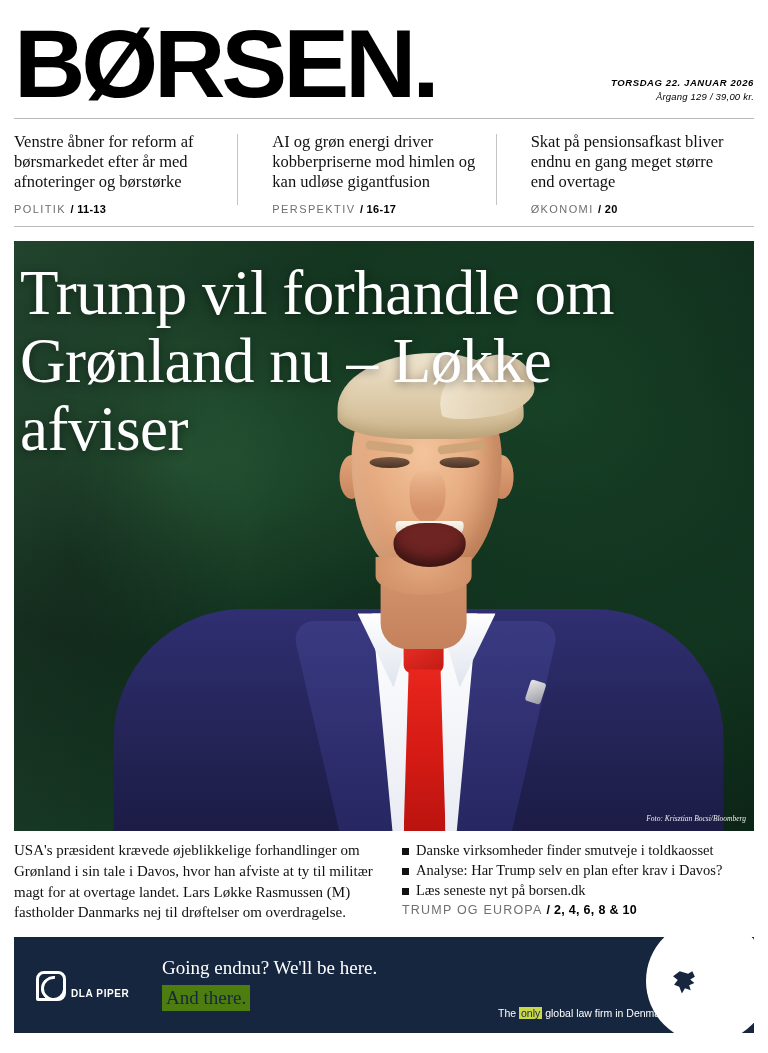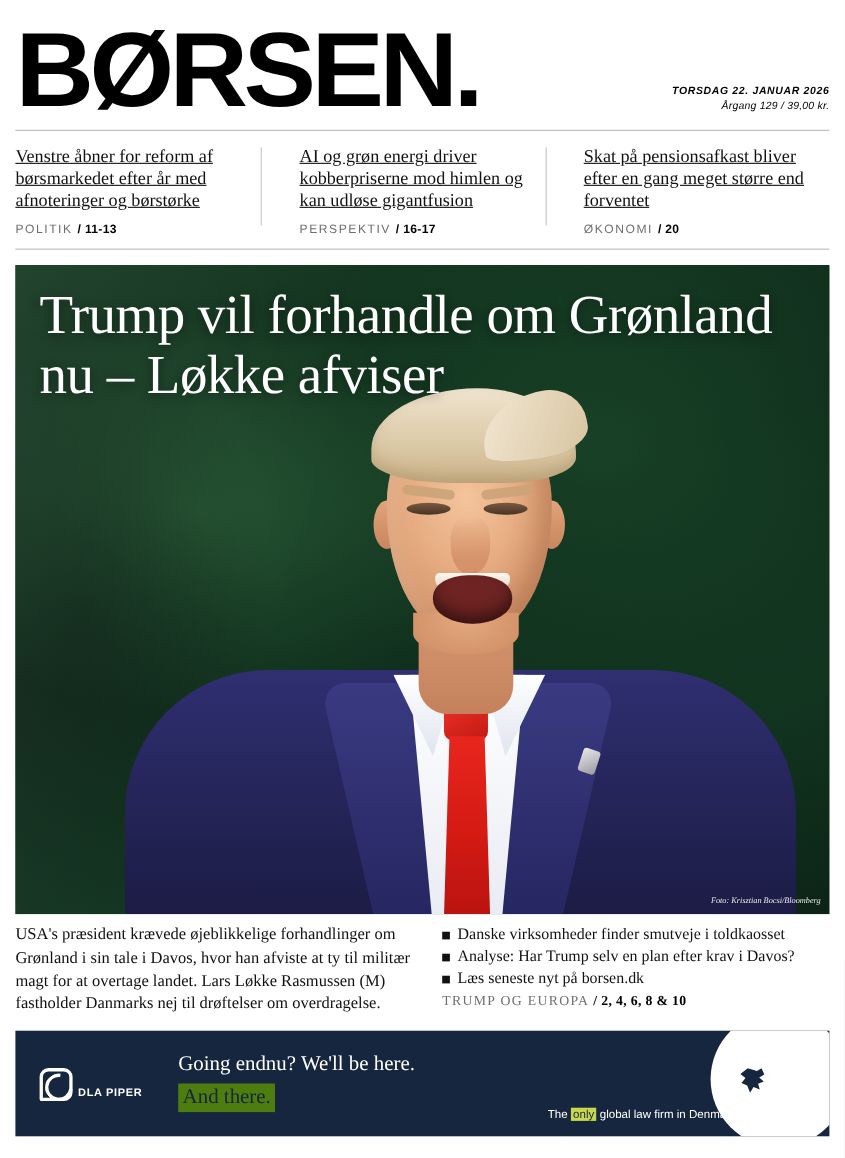--- a/index.html
+++ b/index.html
@@ -78,21 +78,20 @@
     position: absolute;
     left: 0; top: 2px; bottom: 10px;
     border-left: 1px solid #c4c4c4;
   }
   .teaser-title {
     font-family: "Liberation Serif", serif;
     font-size: 16.5px;
     line-height: 1.22;
     color: #111;
     font-weight: 400;
-    text-decoration: underline;
   }
   .teaser-kicker {
     margin-top: 11px;
     font-family: "Liberation Sans", sans-serif;
     font-size: 11px;
     letter-spacing: 1.4px;
     color: #6f6f6f;
   }
   .teaser-kicker b {
     color: #000;
@@ -239,24 +238,24 @@
   .pin {
     position:absolute; left: 390px; top: 330px;
     width: 16px; height: 22px;
     background: linear-gradient(140deg,#e8e8ea,#9a9aa2);
     border-radius: 3px;
     transform: rotate(18deg);
   }
 
   .headline {
     position: absolute;
-    left: 22px; right: 22px; top: 18px;
+    left: 6px; right: 22px; top: 18px;
     color: #ffffff;
     font-family: "Liberation Serif", serif;
-    font-size: 50px;
+    font-size: 63px;
     line-height: 1.08;
     letter-spacing: -0.5px;
     text-shadow: 0 2px 10px rgba(0,0,0,0.45);
   }
   .photo-credit {
     position: absolute;
     right: 8px; bottom: 8px;
     font-family: "Liberation Serif", serif;
     font-style: italic;
     font-size: 7.5px;
@@ -287,21 +286,21 @@
   }
   .bullet .sq {
     display: inline-block;
     width: 7px; height: 7px;
     background: #111;
     margin-right: 7px;
     flex: 0 0 auto;
   }
   .bullets-kicker {
     margin-top: 3px;
-    font-family: Liberation Serif, serif;
+    font-family: Liberation Sans, sans-serif;
     font-size: 12.5px;
     letter-spacing: 1.2px;
     color: #6f6f6f;
   }
   .bullets-kicker b { color: #000; font-weight: 700; letter-spacing: 0.3px; }
 
   
   .ad {
     position: relative;
     margin: 14px 14px 0 14px;
@@ -410,21 +409,21 @@
       </div>
     </div>
     <div class="teaser">
       <div class="teaser-title">AI og grøn energi driver kobberpriserne mod himlen og kan udløse gigantfusion</div>
       <div class="teaser-kicker">
         <span>PERSPEKTIV</span>
         <b>/ 16-17</b>
       </div>
     </div>
     <div class="teaser">
-      <div class="teaser-title">Skat på pensionsafkast bliver efter en gang meget større end forventet</div>
+      <div class="teaser-title">Skat på pensionsafkast bliver endnu en gang meget større end overtage</div>
       <div class="teaser-kicker">
         <span>ØKONOMI</span>
         <b>/ 20</b>
       </div>
     </div>
   </div>
 
   <div class="rule-bottom"></div>
 
   <div class="lead">

